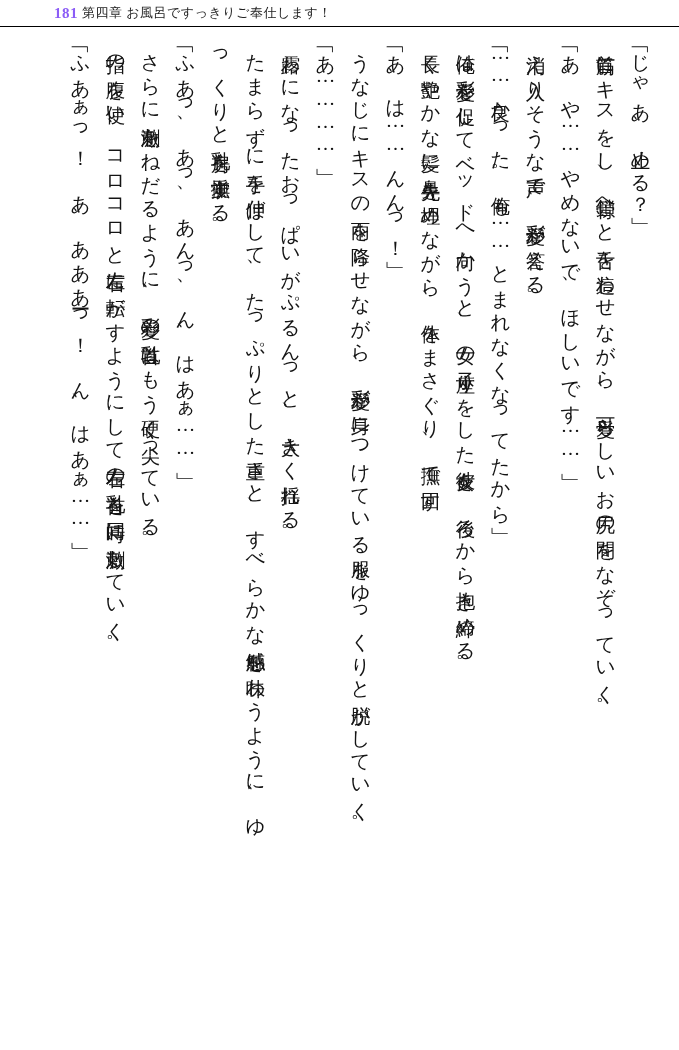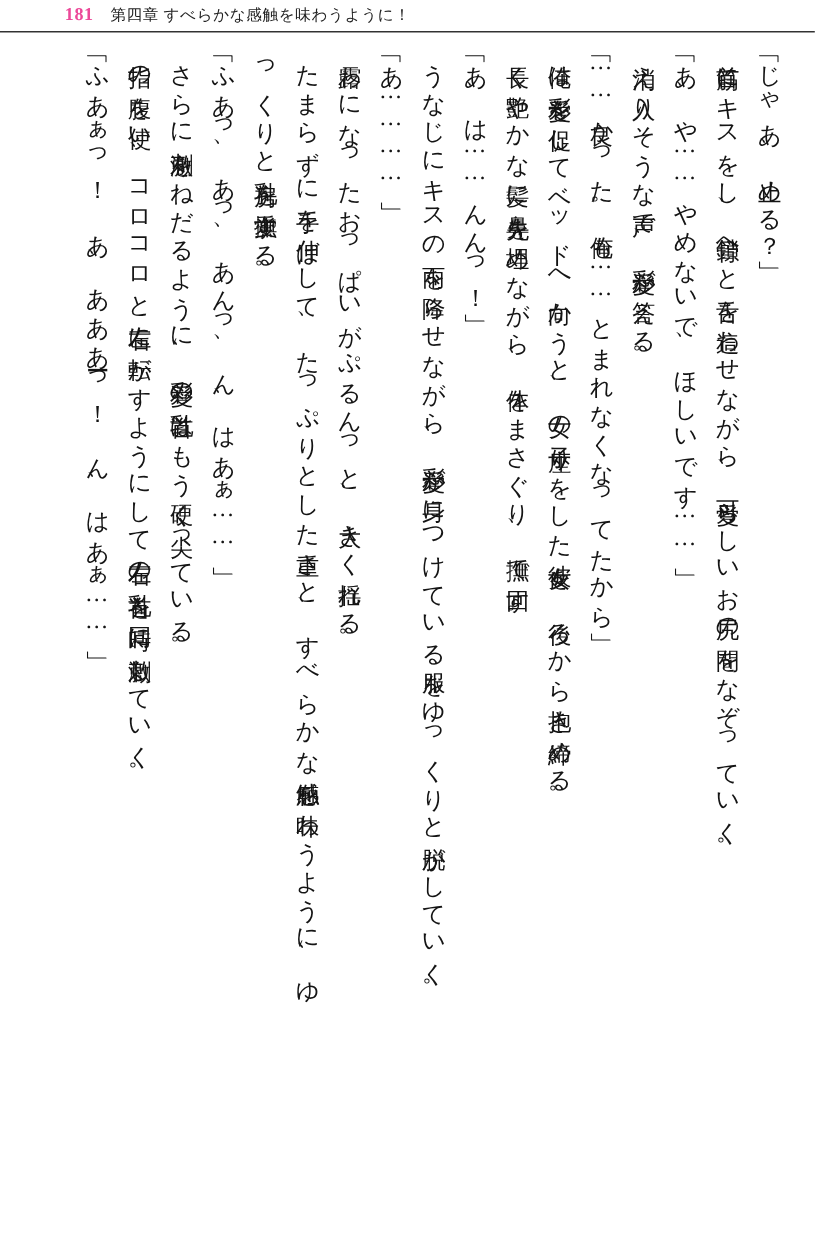--- a/index.html
+++ b/index.html
@@ -33,22 +33,22 @@
     display: flex;
     align-items: center;
     padding-left: 54px;
     box-sizing: border-box;
     font-size: 13px;
     letter-spacing: 0.5px;
   }
   .header .page-number {
     font-weight: bold;
     font-size: 15px;
-    margin-right: 14px;
-    color: #ec4899;
+    margin-right: 4px;
+    color: #8b5cf6;
   }
   .header .chapter-title {
     font-size: 13px;
     color: #222;
   }
   .header-rule {
     position: absolute;
     top: 26px;
     left: 0px;
     width: 679px;
@@ -83,21 +83,21 @@
     display: block;
   }
 </style>
 </head>
 <body>
 
 <div class="page">
 
   <div class="header">
     <span class="page-number">181</span>
-    <span class="chapter-title">第四章 すべらかな感触を味わうように！</span>
+    <span class="chapter-title">第四章 お風呂ですっきりご奉仕します！</span>
   </div>
   <div class="header-rule"></div>
 
   <div class="body-area">
     <div class="vtext">
       <span class="vline">「じゃあ、止める？」</span>
       <span class="vline">首筋にキスをし、鎖骨へと舌を這わせながら、可愛らしいお尻の間をなぞっていく。</span>
       <span class="vline">「あ、や……やめないで、ほしいです……」</span>
       <span class="vline">消え入りそうな声で、彩愛が答える。</span>
       <span class="vline">「……良かった。俺も……とまれなくなってたから」</span>

